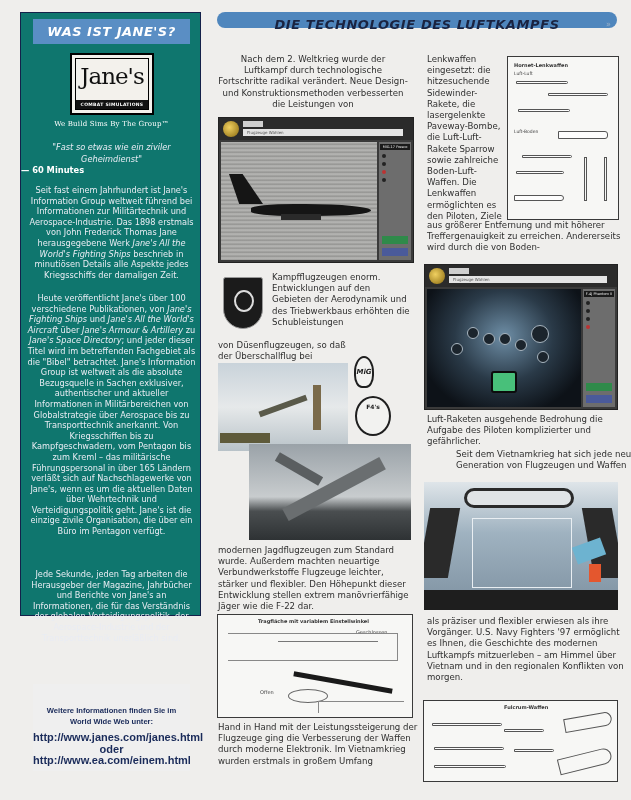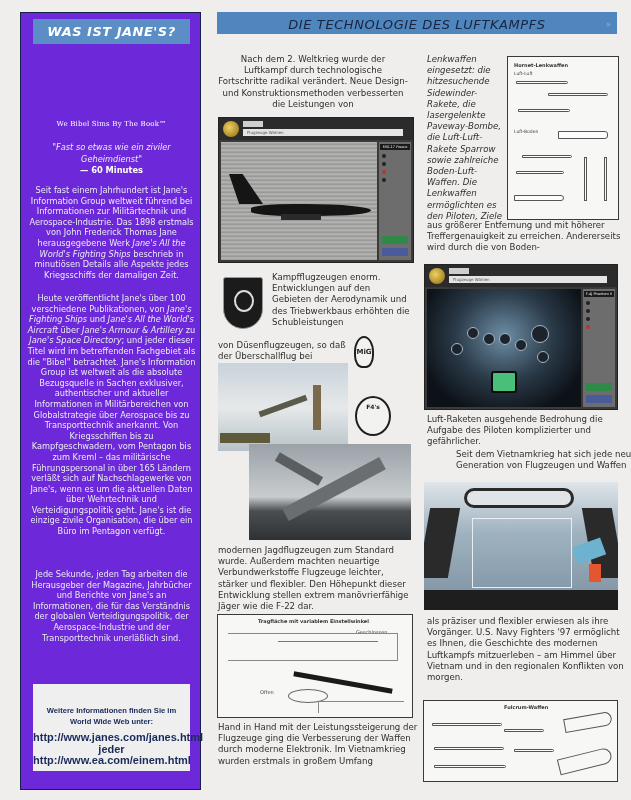--- a/index.html
+++ b/index.html
@@ -5,22 +5,22 @@
   * { box-sizing: border-box; margin: 0; padding: 0; }
   html, body { width: 631px; height: 800px; overflow: hidden; }
   body {
     background: #efeeec;
     font-family: "DejaVu Sans", sans-serif;
     position: relative;
     color: #2a2a2a;
   }
   
   .sidebar {
-    position: absolute; left: 20px; top: 12px; width: 181px; height: 778px;
-    background: #6d28d9;
+    position: absolute; left: 20px; top: 12px; width: 181px; height: 604px;
+    background: #0f766e;
     border: 1px solid #14214a;
   }
   .sidebar-header {
     position: absolute; left: 12px; top: 6px; width: 157px; height: 25px;
     background: #5a8ec4;
     color: #ffffff;
     font-family: "DejaVu Sans", sans-serif;
     font-weight: bold; font-style: italic;
     font-size: 13px; letter-spacing: 0.5px;
     text-align: center; line-height: 25px;
@@ -45,43 +45,43 @@
   }
   .slogan {
     position: absolute; left: 0; top: 107px; width: 181px; text-align: center;
     font-family: "DejaVu Serif", serif; font-size: 7px; color: #fff; letter-spacing: 0.2px;
   }
   .quote {
     position: absolute; left: 10px; top: 128px; width: 161px; text-align: center;
     font-size: 8.2px; color: #e8ecf4; font-style: italic; line-height: 12px;
   }
   .quote-src {
-    position: absolute; left: 0; top: 152px; width: 181px; text-align: center;
+    position: absolute; left: 0; top: 152px; width: 181px; 
     font-size: 8.3px; color: #fff; font-weight: bold;
   }
   .sb-para {
     position: absolute; left: 6px; width: 169px; text-align: center;
     font-size: 8.2px; line-height: 10.6px; color: #e9ecf3;
   }
   .sb-para i { font-style: italic; }
   .web-box {
     position: absolute; left: 12px; top: 671px; width: 157px; height: 87px;
     background: #efefef; color: #1a2b5a; text-align: center;
     padding-top: 22px;
   }
   .web-intro { font-size: 7.6px; font-weight: bold; line-height: 10.5px; padding: 0 4px; font-family: "Liberation Sans", sans-serif; }
   .web-link { font-size: 11px; font-weight: bold; line-height: 11.5px; font-family: "Liberation Sans", sans-serif; }
   .web-links { margin-top: 5px; }
 
   
   .main-banner {
-    position: absolute; left: 217px; top: 12px; width: 400px; height: 22px;
+    position: absolute; left: 217px; top: 12px; width: 400px; height: 16px;
     background: #4f86bd;
-    color: #1a2340; font-weight: normal; font-style: italic;
-    font-size: 13px; text-align: center; line-height: 25px; letter-spacing: 0.6px;
+    color: #1a2340; font-weight: bold; font-style: italic;
+    font-size: 13px; text-align: center; line-height: 25px; letter-spacing: 0.6px; border-radius: 9px;
   }
   .banner-arrow {
     position: absolute; left: 606px; top: 20px; color: #9bb0c8; font-size: 8px;
   }
   .txt {
     position: absolute; font-size: 8.6px; line-height: 11.2px; color: #2f2f2f;
   }
   
   .photo { position: absolute; overflow: hidden; }
   .screen-ui {
@@ -153,36 +153,42 @@
     position: absolute; border: 2px solid #1f1f1f; border-radius: 50%; background: #f2f2f0;
     font-size: 7px; font-weight: bold; color: #222; text-align: center;
   }
 </style>
 </head>
 <body>
 
 <div class="sidebar">
   <div class="sidebar-header">WAS IST JANE'S?</div>
 
-  <div class="slogan">We Bibel Sims By The Book™</div>
+  <div class="logo-box">
+    <div class="logo-inner">
+      <div class="logo-word">Jane's</div>
+      <div class="logo-band">COMBAT SIMULATIONS</div>
+    </div>
+  </div>
+  <div class="slogan">We Build Sims By The Group™</div>
 
   <div class="quote">"Fast so etwas wie ein ziviler Geheimdienst"</div>
   <div class="quote-src">— 60 Minutes</div>
 
   <div class="sb-para" style="top:172px;"><span>Seit fast einem Jahrhundert ist Jane's Information Group weltweit führend bei Informationen zur Militärtechnik und Aerospace-Industrie. Das 1898 erstmals von John Frederick Thomas Jane herausgegebene Werk </span><i>Jane's All the World's Fighting Ships</i><span> beschrieb in minutiösen Details alle Aspekte jedes Kriegsschiffs der damaligen Zeit.</span></div>
 
   <div class="sb-para" style="top:280px;"><span>Heute veröffentlicht Jane's über 100 verschiedene Publikationen, von </span><i>Jane's Fighting Ships</i><span> und </span><i>Jane's All the World's Aircraft</i><span> über </span><i>Jane's Armour &amp; Artillery</i><span> zu </span><i>Jane's Space Directory</i><span>; und jeder dieser Titel wird im betreffenden Fachgebiet als die "Bibel" betrachtet. Jane's Information Group ist weltweit als die absolute Bezugsquelle in Sachen exklusiver, authentischer und aktueller Informationen in Militärbereichen von Globalstrategie über Aerospace bis zu Transporttechnik anerkannt. Von Kriegsschiffen bis zu Kampfgeschwadern, vom Pentagon bis zum Kreml – das militärische Führungspersonal in über 165 Ländern verläßt sich auf Nachschlagewerke von Jane's, wenn es um die aktuellen Daten über Wehrtechnik und Verteidigungspolitik geht. Jane's ist die einzige zivile Organisation, die über ein Büro im Pentagon verfügt.</span></div>
 
   <div class="sb-para" style="top:556px;"><span>Jede Sekunde, jeden Tag arbeiten die Herausgeber der Magazine, Jahrbücher und Berichte von Jane's an Informationen, die für das Verständnis der globalen Verteidigungspolitik, der Aerospace-Industrie und der Transporttechnik unerläßlich sind.</span></div>
 
   <div class="web-box">
     <div class="web-intro">Weitere Informationen finden Sie im World Wide Web unter:</div>
     <div class="web-links">
       <div class="web-link">http://www.janes.com/janes.html</div>
-      <div class="web-link">jeder</div>
+      <div class="web-link">oder</div>
       <div class="web-link">http://www.ea.com/einem.html</div>
     </div>
   </div>
 </div>
 
 <div class="main-banner">DIE TECHNOLOGIE DES LUFTKAMPFS</div>
 <div class="banner-arrow">»</div>
 
 <div class="txt" style="left:218px; top:54px; width:190px;text-align:center;">Nach dem 2. Weltkrieg wurde der Luftkampf durch technologische Fortschritte radikal verändert. Neue Design- und Konstruktionsmethoden verbesserten die Leistungen von</div>
 
@@ -208,21 +214,21 @@
   </div>
 </div>
 
 <div class="badge" style="left:223px; top:277px; width:40px; height:52px;">
   <div style="position:absolute; left:10px; top:12px; width:20px; height:22px; border-radius:50%; border:2px solid #ddd;"></div>
 </div>
 
 <div class="txt" style="left:272px; top:272px; width:140px;">Kampfflugzeugen enorm. Entwicklungen auf den Gebieten der Aerodynamik und des Triebwerkbaus erhöhten die Schubleistungen</div>
 <div class="txt" style="left:218px; top:340px; width:140px;">von Düsenflugzeugen, so daß der Überschallflug bei</div>
 
-<div class="emblem" style="left:354px; top:336px; width:20px; height:32px; line-height:28px; border-radius:50% 50% 40% 40%;">MiG</div>
+<div class="emblem" style="left:354px; top:356px; width:20px; height:32px; line-height:28px; border-radius:50% 50% 40% 40%;font-style:italic;">MiG</div>
 <div class="emblem" style="left:355px; top:396px; width:36px; height:40px; line-height:18px; font-size:6px;">F4's</div>
 
 <div class="photo sky" style="left:218px; top:363px; width:130px; height:88px;">
   <div style="position:absolute; left:40px; top:40px; width:50px; height:6px; background:#5a5a4a; transform:rotate(-20deg);"></div>
   <div style="position:absolute; left:95px; top:22px; width:8px; height:45px; background:#7a6a4a;"></div>
   <div style="position:absolute; left:2px; top:70px; width:50px; height:10px; background:#5e5a3a;"></div>
 </div>
 
 <div class="photo sky2" style="left:249px; top:444px; width:162px; height:96px;">
   <div style="position:absolute; left:30px; top:38px; width:110px; height:14px; background:#6a6e70; transform:rotate(-28deg);"></div>
@@ -237,21 +243,21 @@
   <div class="diag-label" style="left:42px; top:74px; font-size:5px;">Offen</div>
   <div style="position:absolute; left:10px; top:18px; width:170px; height:28px; border:1px solid #888; border-left:none;"></div>
   <div style="position:absolute; left:60px; top:26px; width:100px; height:1px; background:#777;"></div>
   <div style="position:absolute; left:75px; top:65px; width:100px; height:5px; background:#1a1a1a; transform:rotate(10deg);"></div>
   <div style="position:absolute; left:70px; top:74px; width:40px; height:14px; border:1px solid #666; border-radius:50%;"></div>
   <div style="position:absolute; left:100px; top:86px; width:86px; height:12px; border-top:1px solid #888; border-left:1px solid #888;"></div>
 </div>
 
 <div class="txt" style="left:218px; top:722px; width:200px;">Hand in Hand mit der Leistungssteigerung der Flugzeuge ging die Verbesserung der Waffen durch moderne Elektronik. Im Vietnamkrieg wurden erstmals in großem Umfang</div>
 
-<div class="txt" style="left:427px; top:54px; width:80px;font-style:italic;">Lenkwaffen eingesetzt: die hitzesuchende Sidewinder-Rakete, die lasergelenkte Paveway-Bombe, die Luft-Luft-Rakete Sparrow sowie zahlreiche Boden-Luft-Waffen. Die Lenkwaffen ermöglichten es den Piloten, Ziele</div>
+<div class="txt" style="left:427px; top:54px; width:80px;">Lenkwaffen eingesetzt: die hitzesuchende Sidewinder-Rakete, die lasergelenkte Paveway-Bombe, die Luft-Luft-Rakete Sparrow sowie zahlreiche Boden-Luft-Waffen. Die Lenkwaffen ermöglichten es den Piloten, Ziele</div>
 
 <div class="diagram" style="left:507px; top:56px; width:112px; height:164px;">
   <div class="diag-title" style="left:6px; top:5px;">Hornet-Lenkwaffen</div>
   <div class="diag-label" style="left:6px; top:14px; font-size:4.5px;">Luft-Luft</div>
   <div class="missile" style="left:8px; top:24px; width:52px;"></div>
   <div class="missile" style="left:40px; top:36px; width:60px;"></div>
   <div class="missile" style="left:10px; top:52px; width:52px;"></div>
   <div class="diag-label" style="left:6px; top:72px; font-size:4.5px;">Luft-Boden</div>
   <div class="missile" style="left:50px; top:74px; width:50px; height:8px;"></div>
   <div class="missile" style="left:14px; top:98px; width:50px;"></div>

